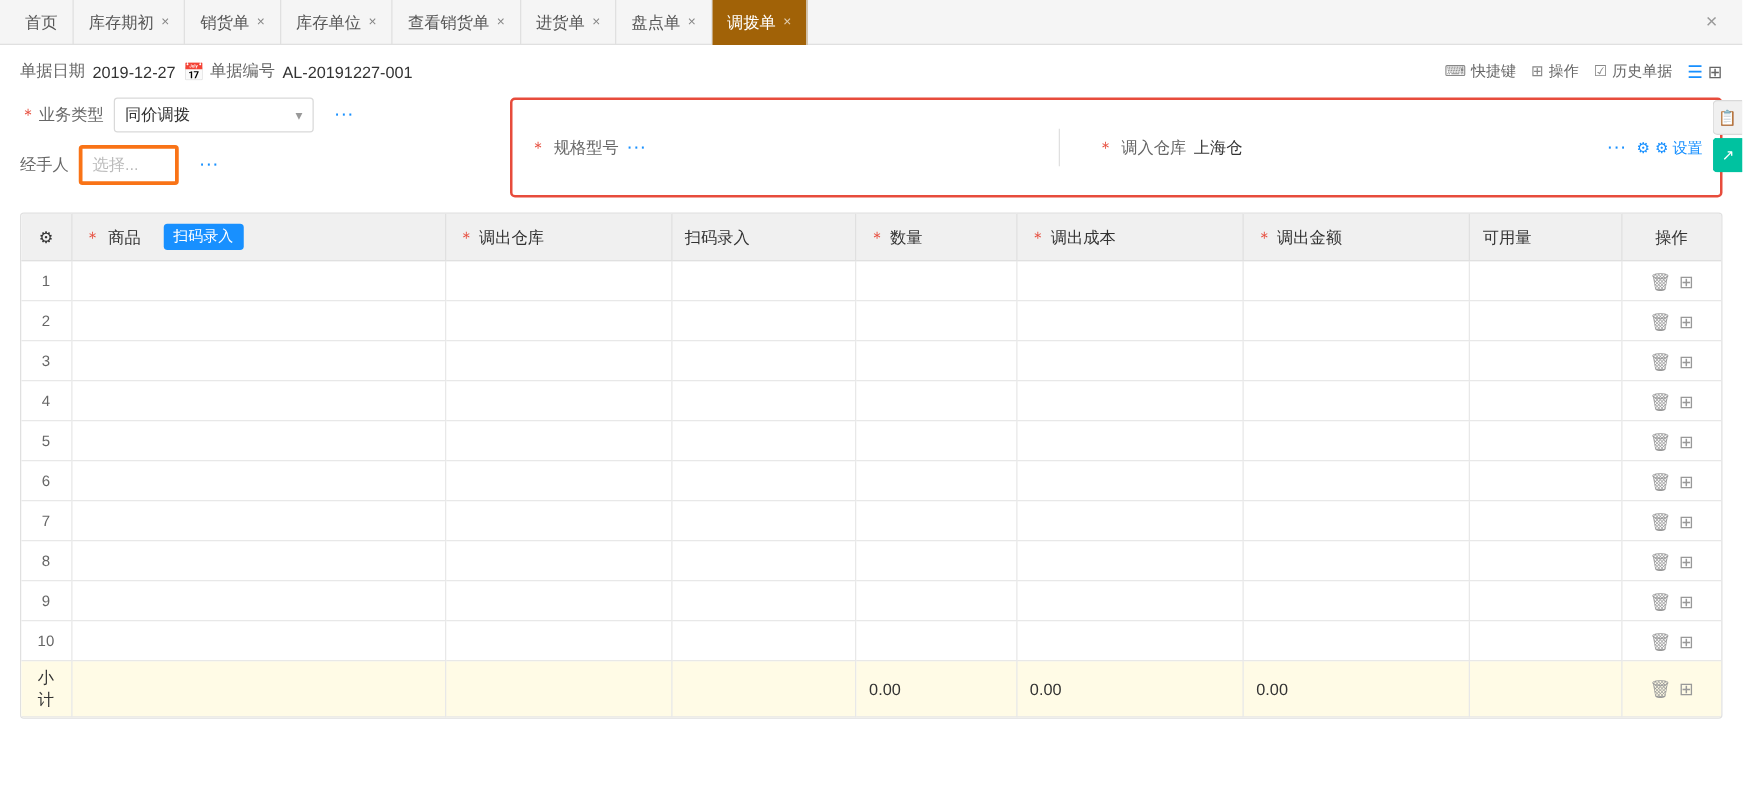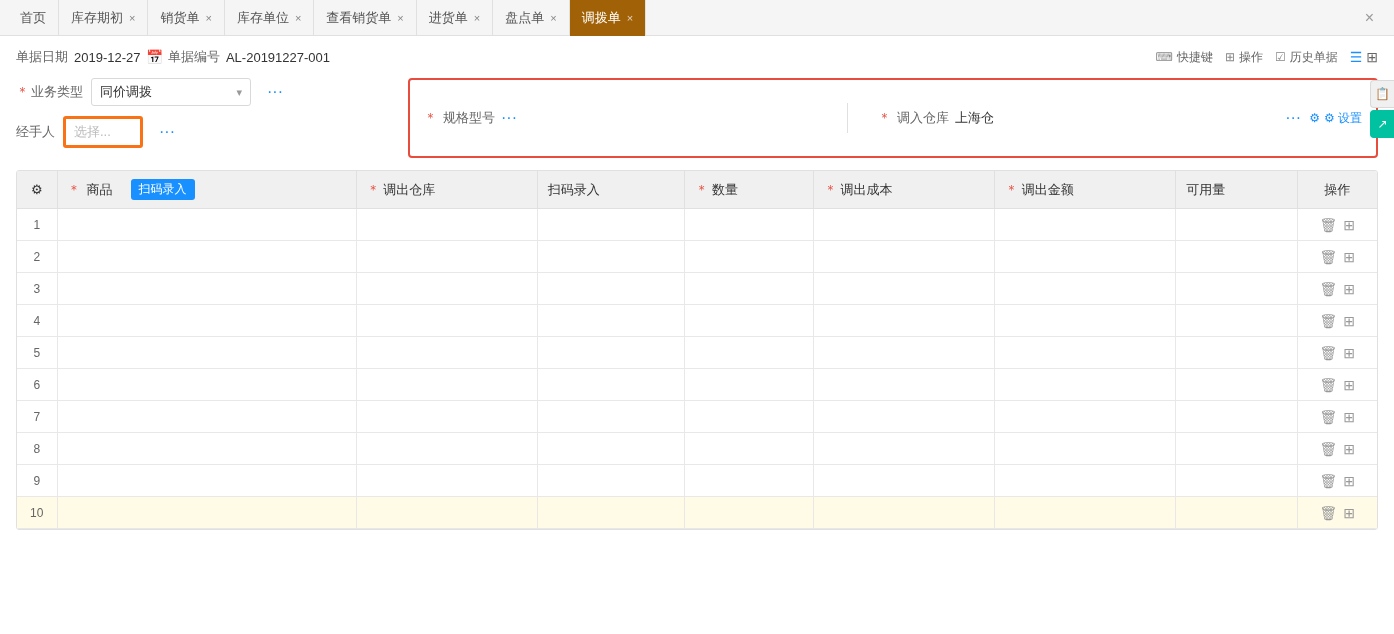--- a/index.html
+++ b/index.html
@@ -627,20 +627,36 @@
         <td></td>
         <td></td>
         <td></td>
         <td>
           <div class="col-actions">
             <span class="action-icon">🗑</span>
             <span class="action-icon">⊞</span>
           </div>
         </td>
       </tr>
+          <tr class="subtotal-row">
+        <td class="row-num subtotal-label" colspan="1">小计</td>
+        <td class="subtotal-value" colspan="1"></td>
+        <td></td>
+        <td></td>
+        <td class="subtotal-value" style="padding:0 10px;">0.00</td>
+        <td class="subtotal-value" style="padding:0 10px;">0.00</td>
+        <td class="subtotal-value" style="padding:0 10px;">0.00</td>
+        <td></td>
+        <td>
+          <div class="col-actions">
+            <span class="action-icon">🗑</span>
+            <span class="action-icon">⊞</span>
+          </div>
+        </td>
+      </tr>
         </tbody>
     </table>
   </div>
 </div>
 
 <div class="right-sidebar">
   <div class="sidebar-btn">
     <span>📋</span>
   </div>
   <div class="sidebar-btn green">

